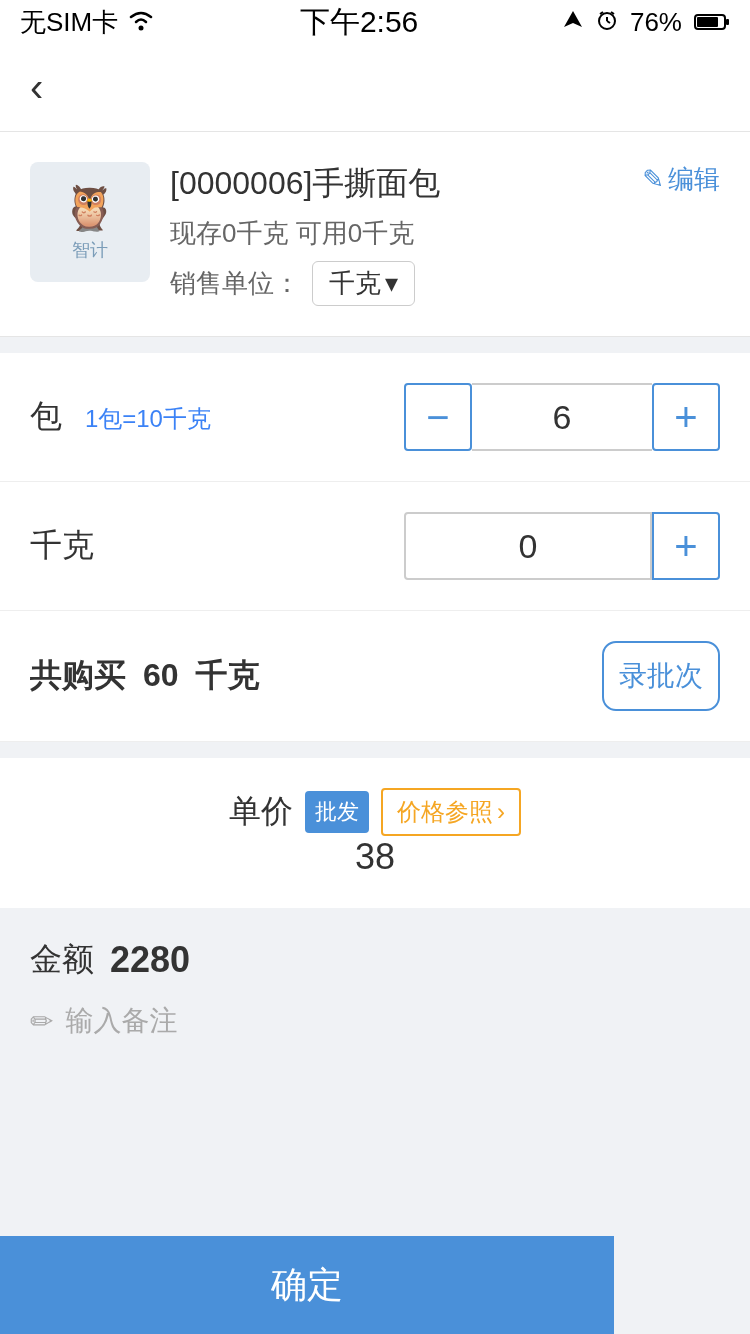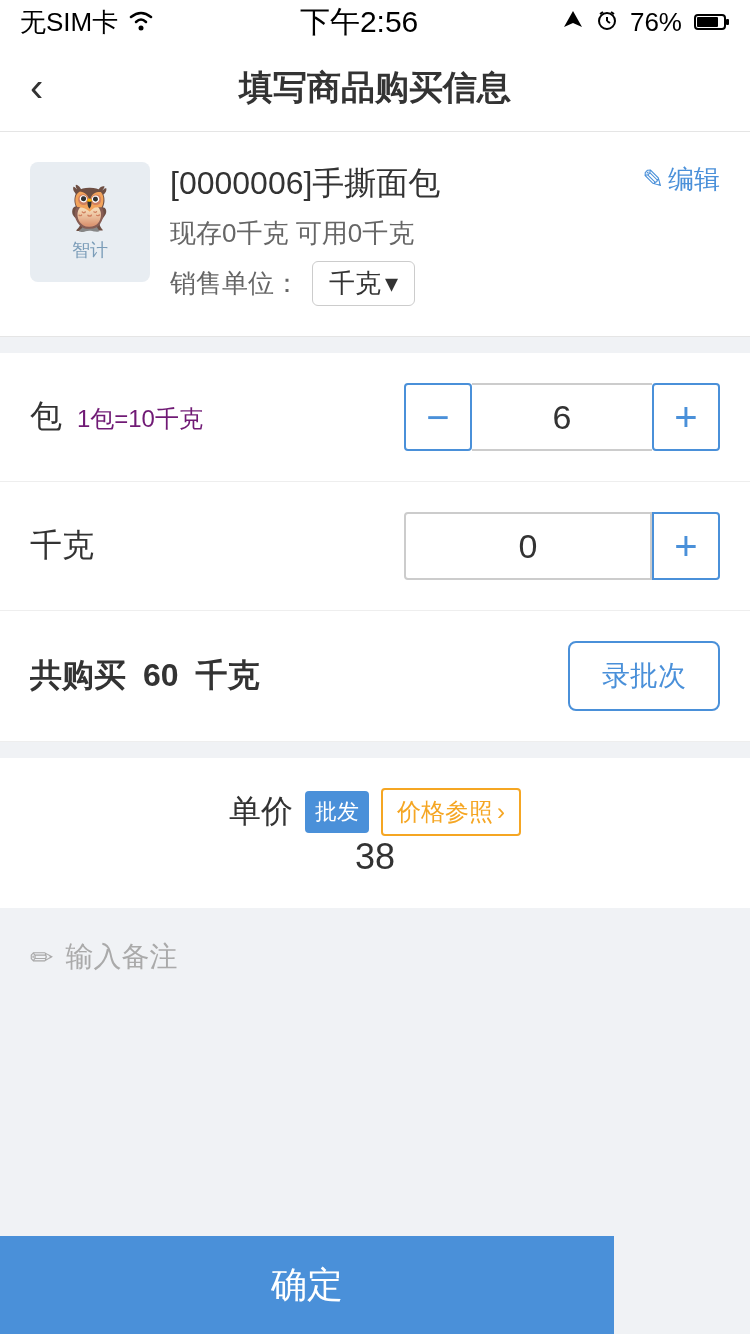--- a/index.html
+++ b/index.html
@@ -145,22 +145,22 @@
       padding: 30px 30px;
       border-bottom: 1px solid #eee;
     }
     .input-label {
       flex: 1;
       font-size: 32px;
       color: #333;
     }
     .input-hint {
       font-size: 24px;
-      color: #701a75;
-      margin-left: 6px;
+      color: #3b82f6;
+      margin-left: 14px;
     }
     .stepper {
       display: flex;
       align-items: center;
     }
     .stepper-btn {
       width: 68px;
       height: 68px;
       border: 2px solid #4a90d9;
       background: #fff;
@@ -223,23 +223,23 @@
       font-size: 32px;
       color: #333;
     }
     .total-text span {
       font-weight: 600;
     }
     .batch-btn {
       border: 2px solid #4a90d9;
       color: #4a90d9;
       background: #fff;
-      padding: 14px 32px;
+      padding: 14px 15px;
       font-size: 28px;
-      border-radius: 8px;
+      border-radius: 14px;
       cursor: pointer;
     }
 
     
     .price-section {
       background: #fff;
       padding: 30px 30px 30px 30px;
       margin-top: 0;
     }
     .price-row {
@@ -380,21 +380,20 @@
           <rect x="1" y="2" width="30" height="14" rx="3" stroke="#000" stroke-width="2" fill="none"></rect>
           <rect x="3" y="4" width="21" height="10" rx="1" fill="#000"></rect>
           <rect x="32" y="6" width="3" height="6" rx="1" fill="#000"></rect>
         </svg>
       </span>
     </div>
   </div>
 
   <div class="nav-bar">
     <div class="nav-back">‹</div>
-    <div class="nav-title">填写商品购买信息</div>
   </div>
 
   <div class="product-card">
     <div class="product-thumb">
       <span style="font-size:44px;">🦉</span>
       <span class="product-thumb-label">智计</span>
     </div>
     <div class="product-info">
       <div class="product-name-row">
         <div class="product-name">[0000006]手撕面包</div>
@@ -457,20 +456,24 @@
         <button class="price-ref-btn">
           <span>价格参照</span>
           <span>›</span>
         </button>
       </div>
       <div class="price-value">38</div>
     </div>
   </div>
 
   <div style="background:#f0f2f5; padding: 30px 30px 0 30px;">
+    <div class="amount-row">
+      <span class="amount-label">金额</span>
+      <span class="amount-value">2280</span>
+    </div>
     <div class="remark-row">
       <span class="remark-icon">✏</span>
       <span class="remark-text">输入备注</span>
     </div>
   </div>
 
   <div class="bottom-area" style="min-height: 300px;"></div>
 
 </div>
 

